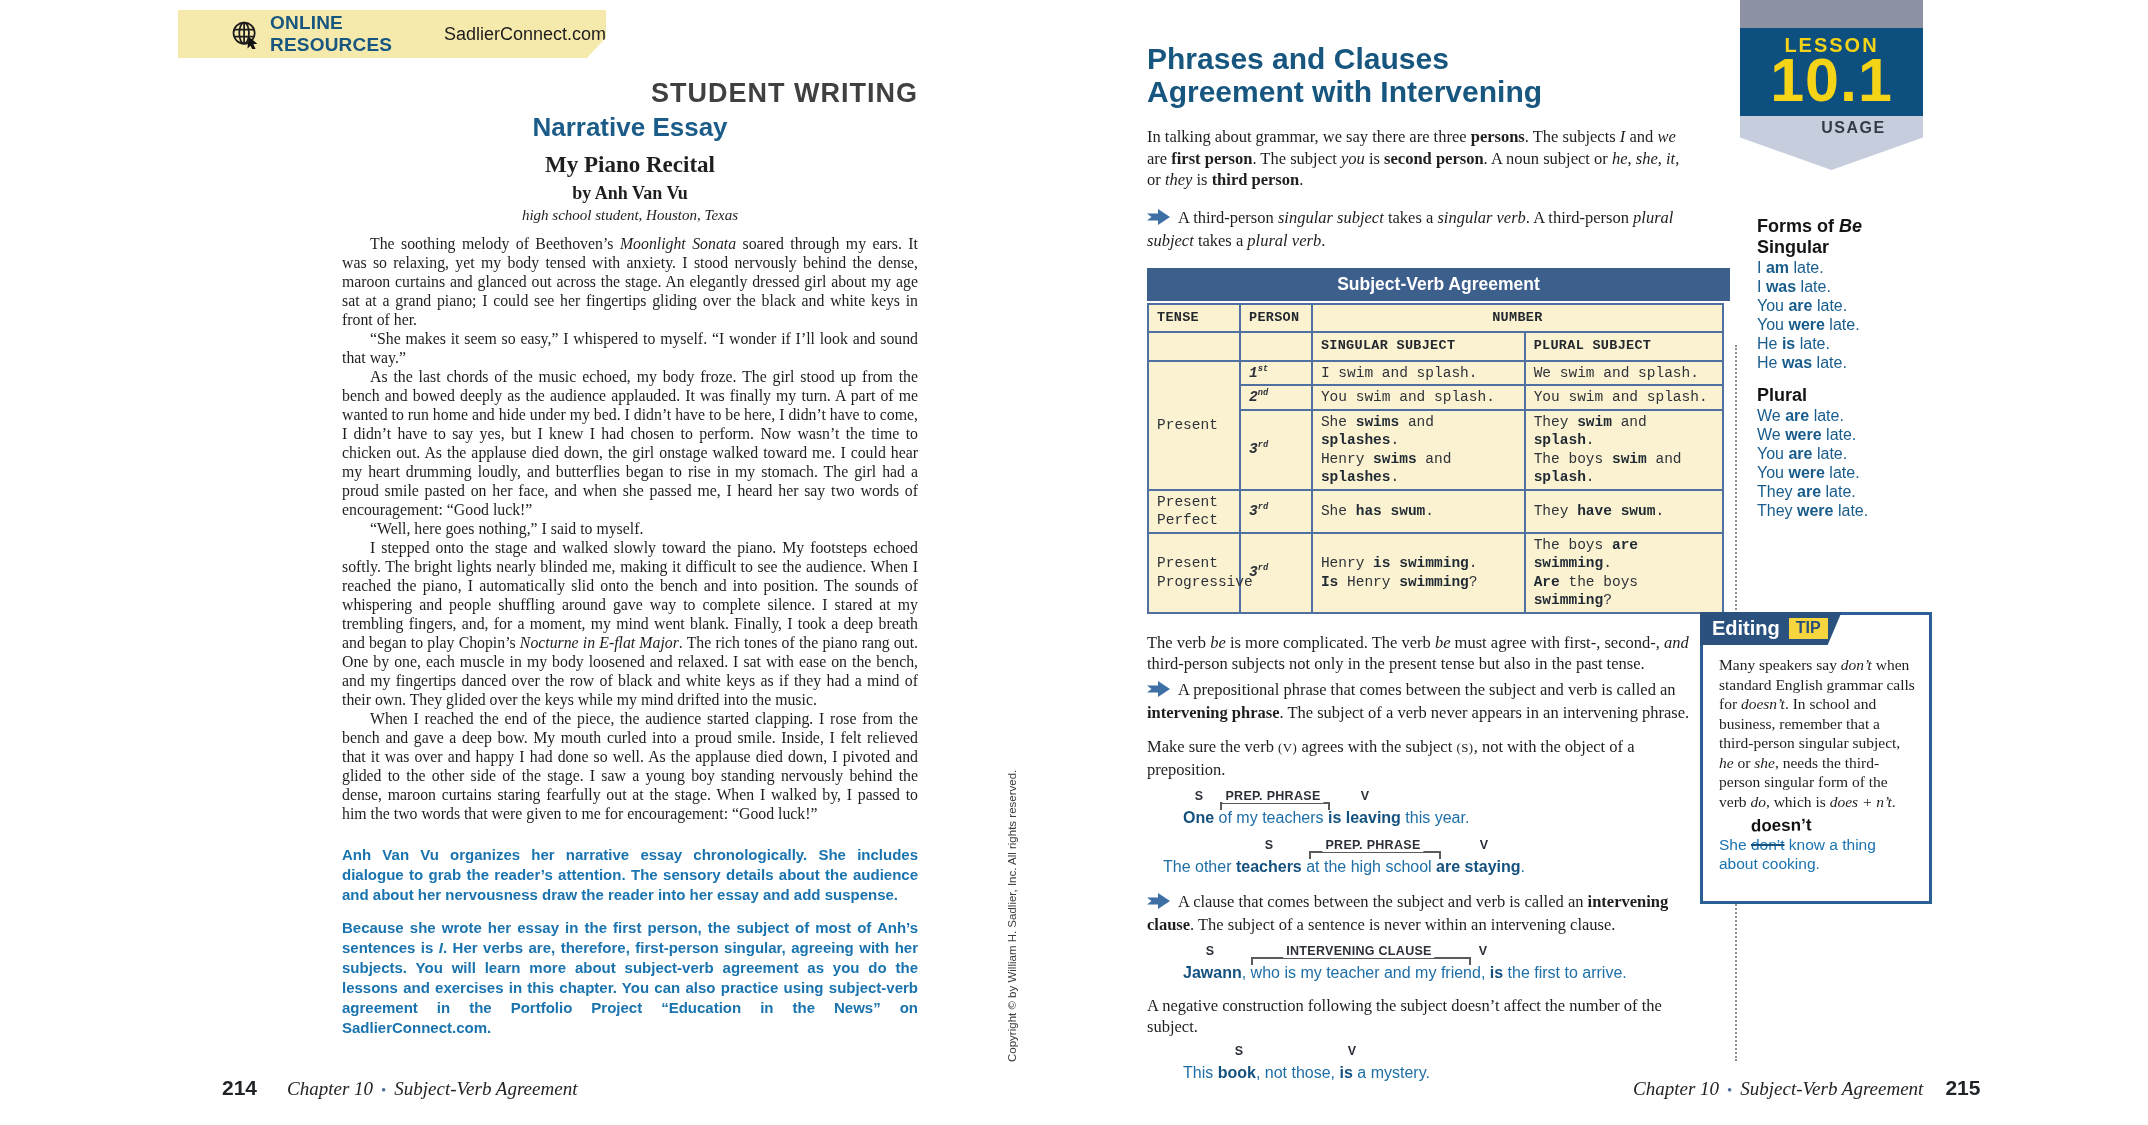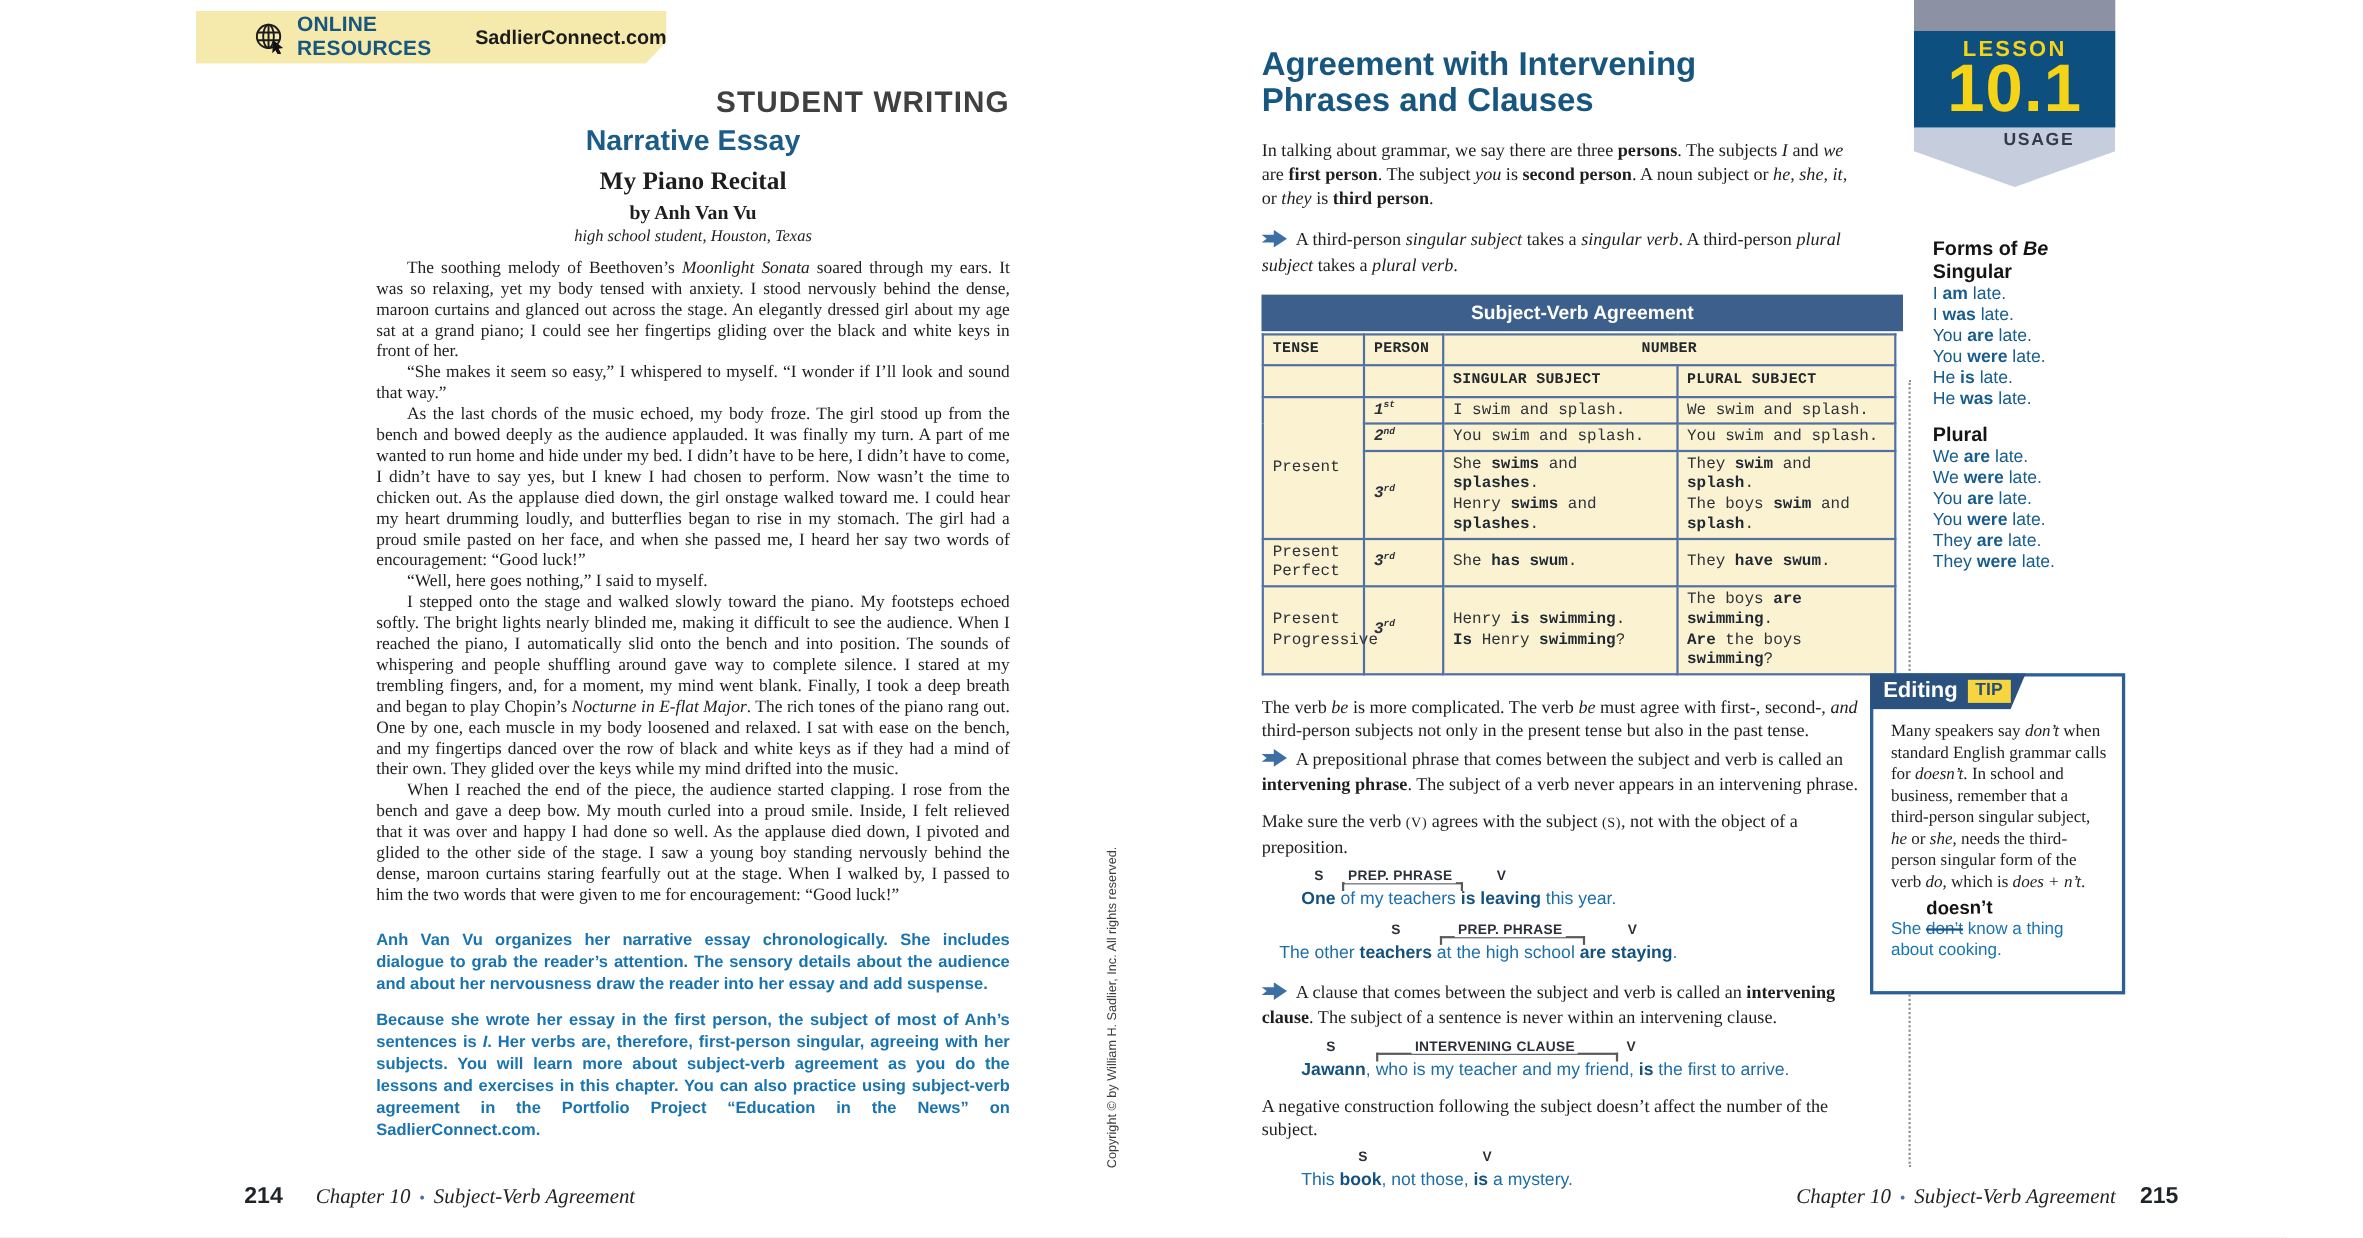--- a/index.html
+++ b/index.html
@@ -11,21 +11,21 @@
   .strike{text-decoration:line-through;text-decoration-thickness:2px;}
   .sc{text-transform:uppercase;font-size:0.78em;letter-spacing:.5px}
   sup{vertical-align:super;font-size:0.6em;line-height:0;}
 
   
   .banner{position:absolute;left:178px;top:10px;width:428px;height:48px;background:#F6E9AC;
           clip-path:polygon(0 0,100% 0,100% 58%,95.5% 100%,0 100%);
           display:flex;align-items:center;gap:10px;padding-left:52px;box-sizing:border-box;
           font-family:"Liberation Sans",sans-serif;}
   .banner .lbl{font-weight:700;font-size:19px;color:#17567F;letter-spacing:.2px}
-  .banner .site{font-weight:700;font-size:18px;color:#1c1c1c}
+  .banner .site{font-weight:400;font-size:18px;color:#1c1c1c}
 
   
   .lp-column{position:absolute;left:342px;top:78px;width:576px;}
   .kicker{font-family:"Liberation Sans",sans-serif;font-weight:700;font-size:27px;line-height:30px;
           color:#404040;text-align:right;letter-spacing:1px;margin-bottom:4px;}
   .subtitle{font-family:"Liberation Sans",sans-serif;font-weight:700;font-size:26px;line-height:30px;
           color:#1C5C88;text-align:center;margin-bottom:10px;}
   .essay-title{font-weight:700;font-size:23px;line-height:26px;text-align:center;margin-bottom:4px;}
   .byline{font-weight:700;font-size:18px;line-height:22px;text-align:center;margin-bottom:2px;}
   .byline-detail{font-style:italic;font-size:15px;line-height:18px;text-align:center;margin-bottom:10px;}
@@ -149,22 +149,22 @@
     <span class="dot">•</span>
     <span class="chap">Subject-Verb Agreement</span>
   </div>
 
   <div class="spine">Copyright © by William H. Sadlier, Inc. All rights reserved.</div>
 
   <div class="dotted-line"></div>
 
   <div class="rp-main">
     <div class="rp-title">
+      <div>Phrases and Clauses</div>
       <div>Agreement with Intervening</div>
-      <div>Phrases and Clauses</div>
     </div>
 
     <p class="rp-para"><span>In talking about grammar, we say there are three </span><span class="b">persons</span><span>. The subjects </span><span class="i">I</span><span> and </span><span class="i">we</span><span> are </span><span class="b">first person</span><span>. The subject </span><span class="i">you</span><span> is </span><span class="b">second person</span><span>. A noun subject or </span><span class="i">he</span><span>, </span><span class="i">she</span><span>, </span><span class="i">it</span><span>, or </span><span class="i">they</span><span> is </span><span class="b">third person</span><span>.</span></p>
 
     <div class="rule">
       <span class="arrow"><svg width="23" height="16" viewBox="0 0 23 16">
             <path d="M0 4.5 L11 4.5 L11 0 L23 8 L11 16 L11 11.5 L0 11.5 L4.5 8 Z" fill="#3D6FA5"></path>
           </svg></span><span><span>A third-person </span><span class="i">singular subject</span><span> takes a </span><span class="i">singular verb</span><span>. A third-person </span><span class="i">plural subject</span><span> takes a </span><span class="i">plural verb</span><span>.</span></span>
     </div>
 

